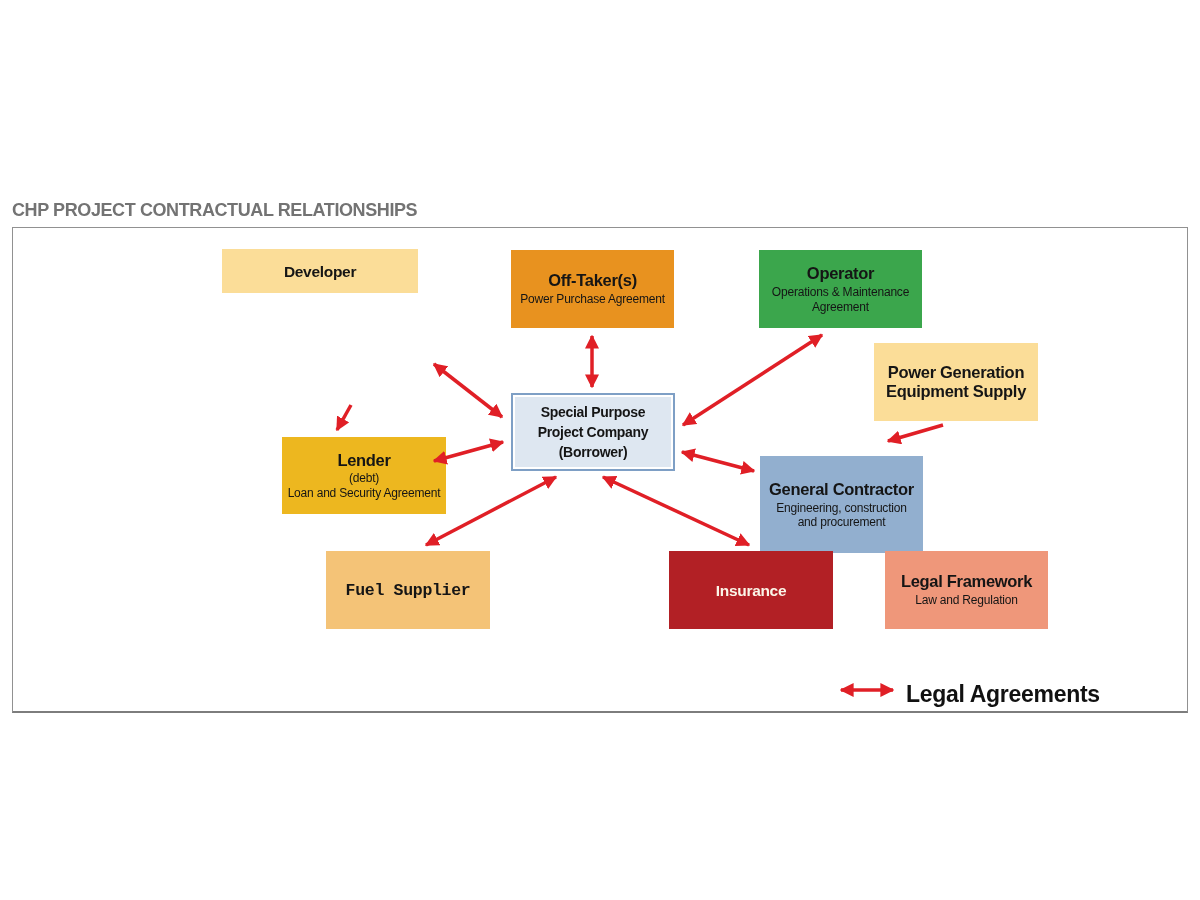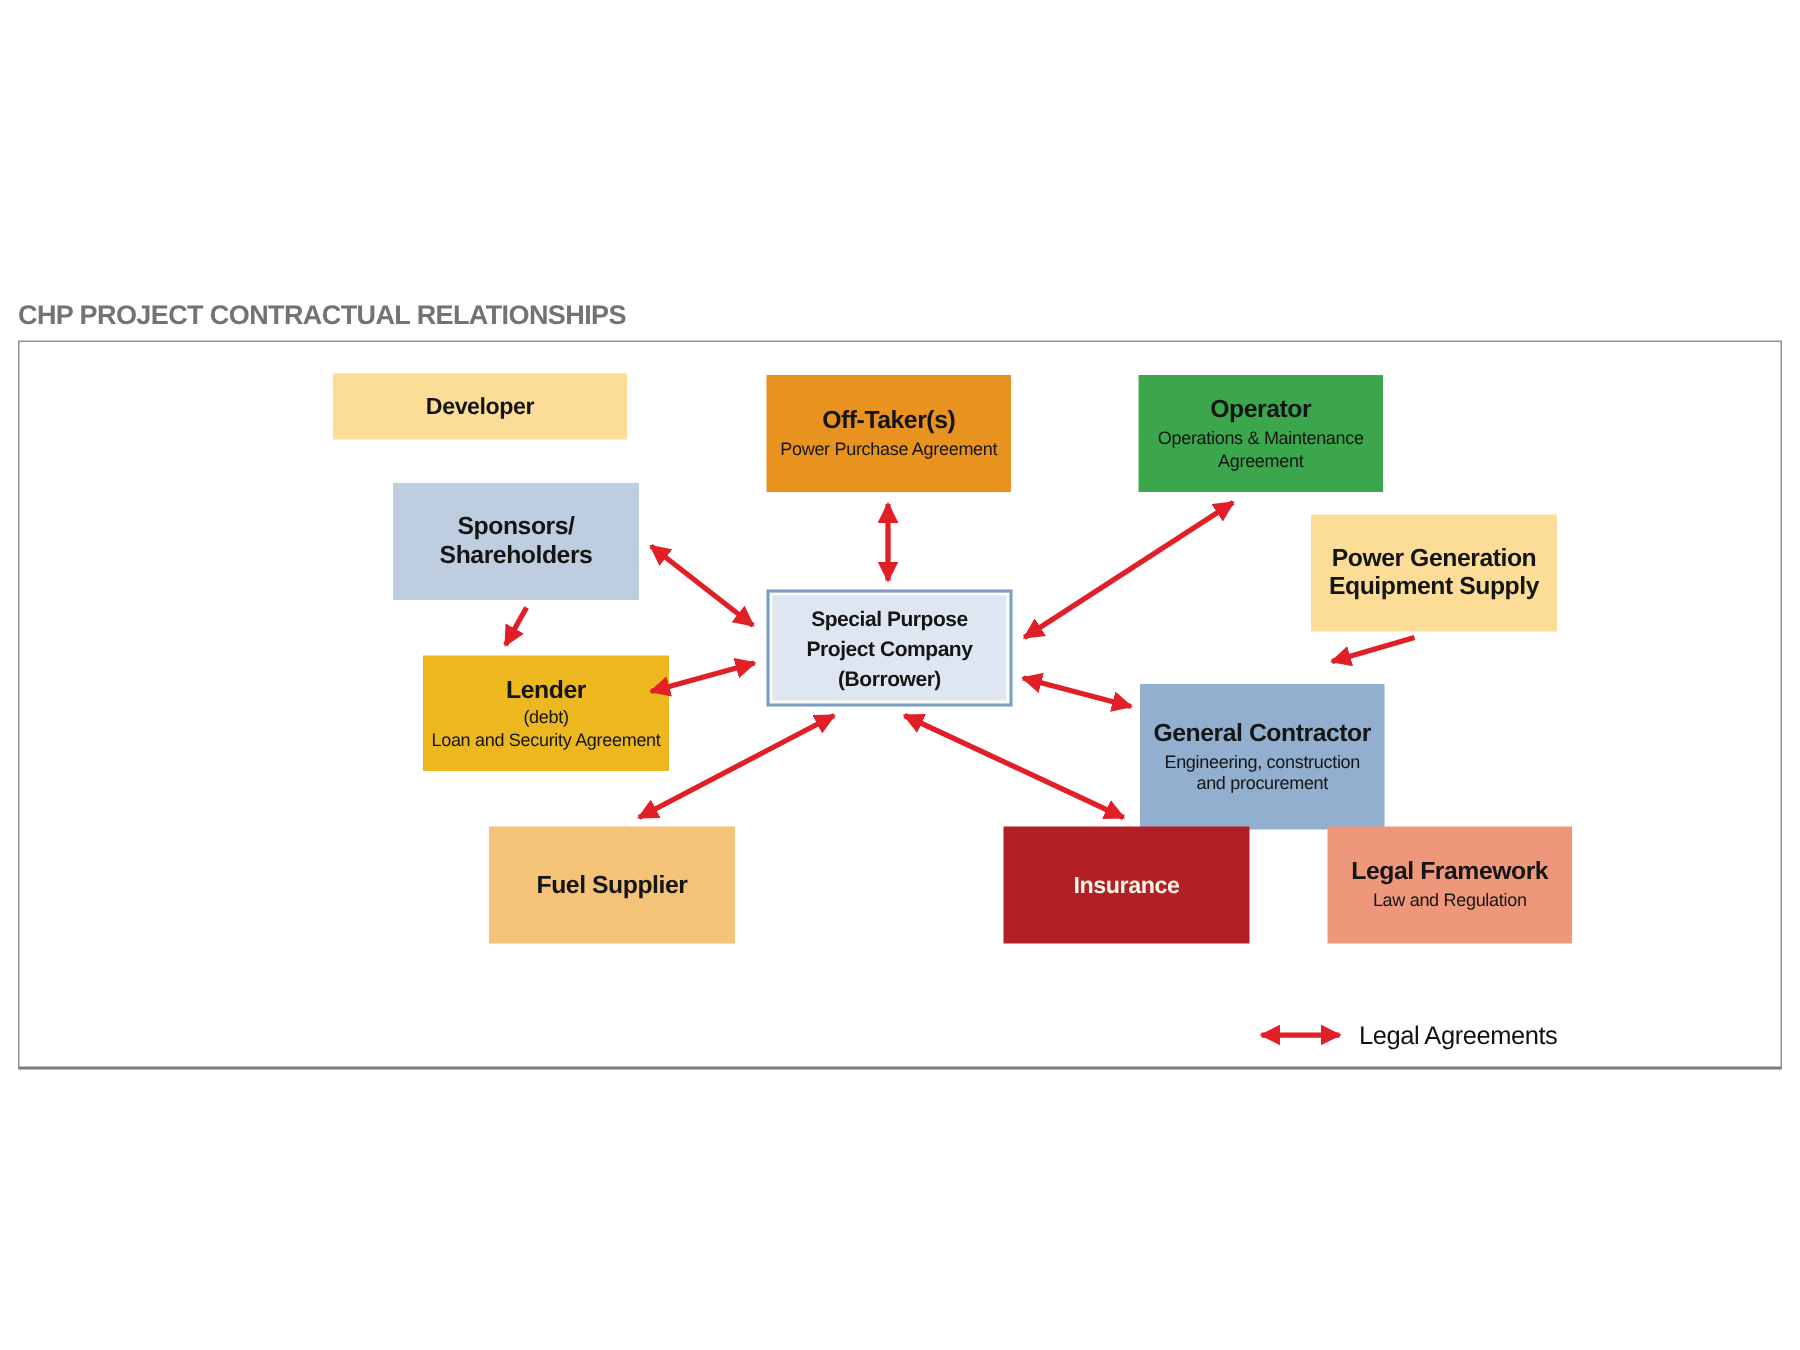--- a/index.html
+++ b/index.html
@@ -28,35 +28,35 @@
                 white-space:pre-line; letter-spacing:-0.3px; }
   .node-sub   { font-size:12px; line-height:14.5px; white-space:pre-line;
                 margin-top:2px; letter-spacing:-0.2px; }
 
   .c-cream   { background:#FBDD98; }
   .c-orange  { background:#E8921F; }
   .c-green   { background:#3BA64C; }
   .c-ltblue  { background:#BECDDF; }
   .c-blue    { background:#92AFCF; }
   .c-gold    { background:#EDB71F;margin-left:20px; }
-  .c-tan     { background:#F4C377; }
+  .c-tan     { background:#F4C377;font-family:Liberation Mono, monospace; }
   .c-red     { background:#B22025; }
   .c-red .node-title { color:#FBF5E8; }
   .c-salmon  { background:#EF977A;text-align:center; }
   .c-sppc    { background:#DEE7F1; border:2px solid #7E9FC5;
                box-shadow:inset 0 0 0 2px #ffffff; }
   .c-sppc .node-title { font-size:14px; line-height:20px; }
 
   svg.overlay { position:absolute; left:0; top:0; width:1200px; height:900px;
                 z-index:3; pointer-events:none; }
   svg.overlay line { stroke:#E01F26; stroke-width:3.5px; }
 
   .legend-label {
     position:absolute; left:906px; top:681px; z-index:2;
-    font-size:17px; font-weight:normal; color:#111; letter-spacing:-0.3px;
+    font-size:23px; font-weight:bold; color:#111; letter-spacing:-0.3px;
     white-space:nowrap;
   }
 </style>
 </head>
 <body>
 
 <div id="stage">
 
   <div class="diagram-title">CHP PROJECT CONTRACTUAL RELATIONSHIPS</div>
 
@@ -70,24 +70,20 @@
     <div class="node-title">Off-Taker(s)</div>
     <div class="node-sub">Power Purchase Agreement</div>
   </div>
 
   <div class="node c-green" style="left:759px; top:250px; width:163px; height:78px">
     <div class="node-title">Operator</div>
     <div class="node-sub">Operations &amp; Maintenance
 Agreement</div>
   </div>
 
-  <div class="node c-ltblue" style="left:262px; top:322px; width:164px; height:78px">
-    <div class="node-title">Sponsors/
-Shareholders</div>
-  </div>
 
   <div class="node c-cream" style="left:874px; top:343px; width:164px; height:78px">
     <div class="node-title">Power Generation
 Equipment Supply</div>
   </div>
 
   <div class="node c-sppc" style="left:511px; top:393px; width:164px; height:78px">
     <div class="node-title">Special Purpose
 Project Company
 (Borrower)</div>

